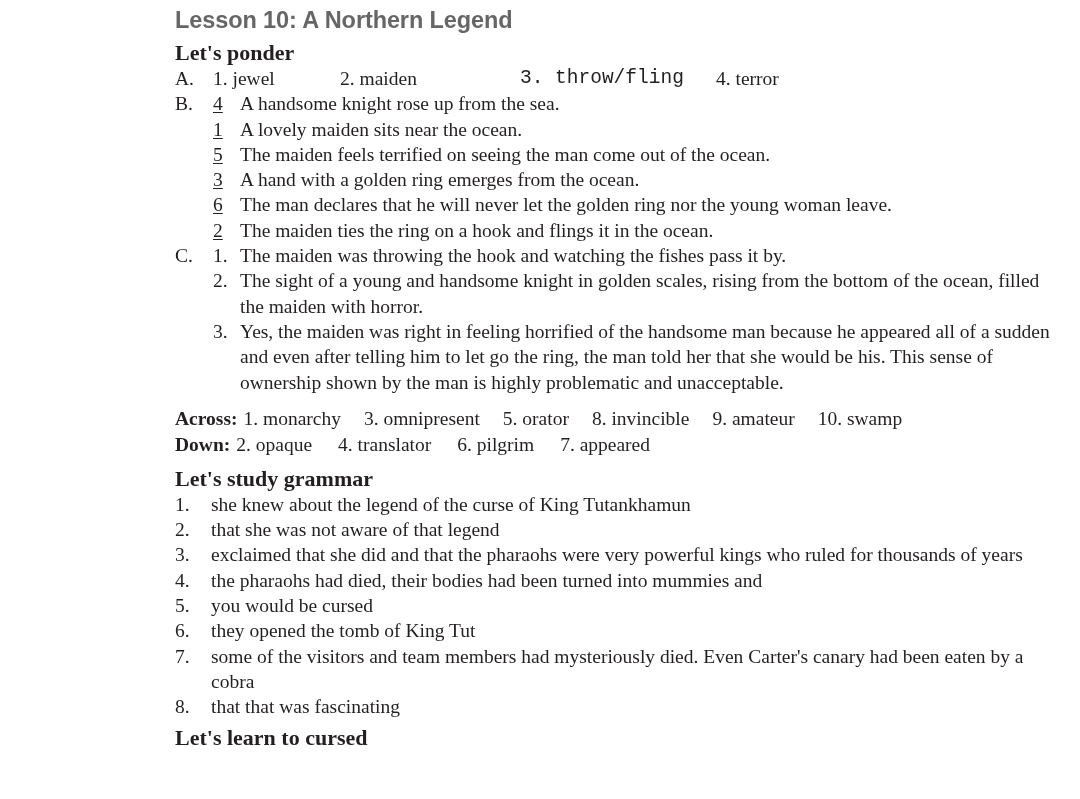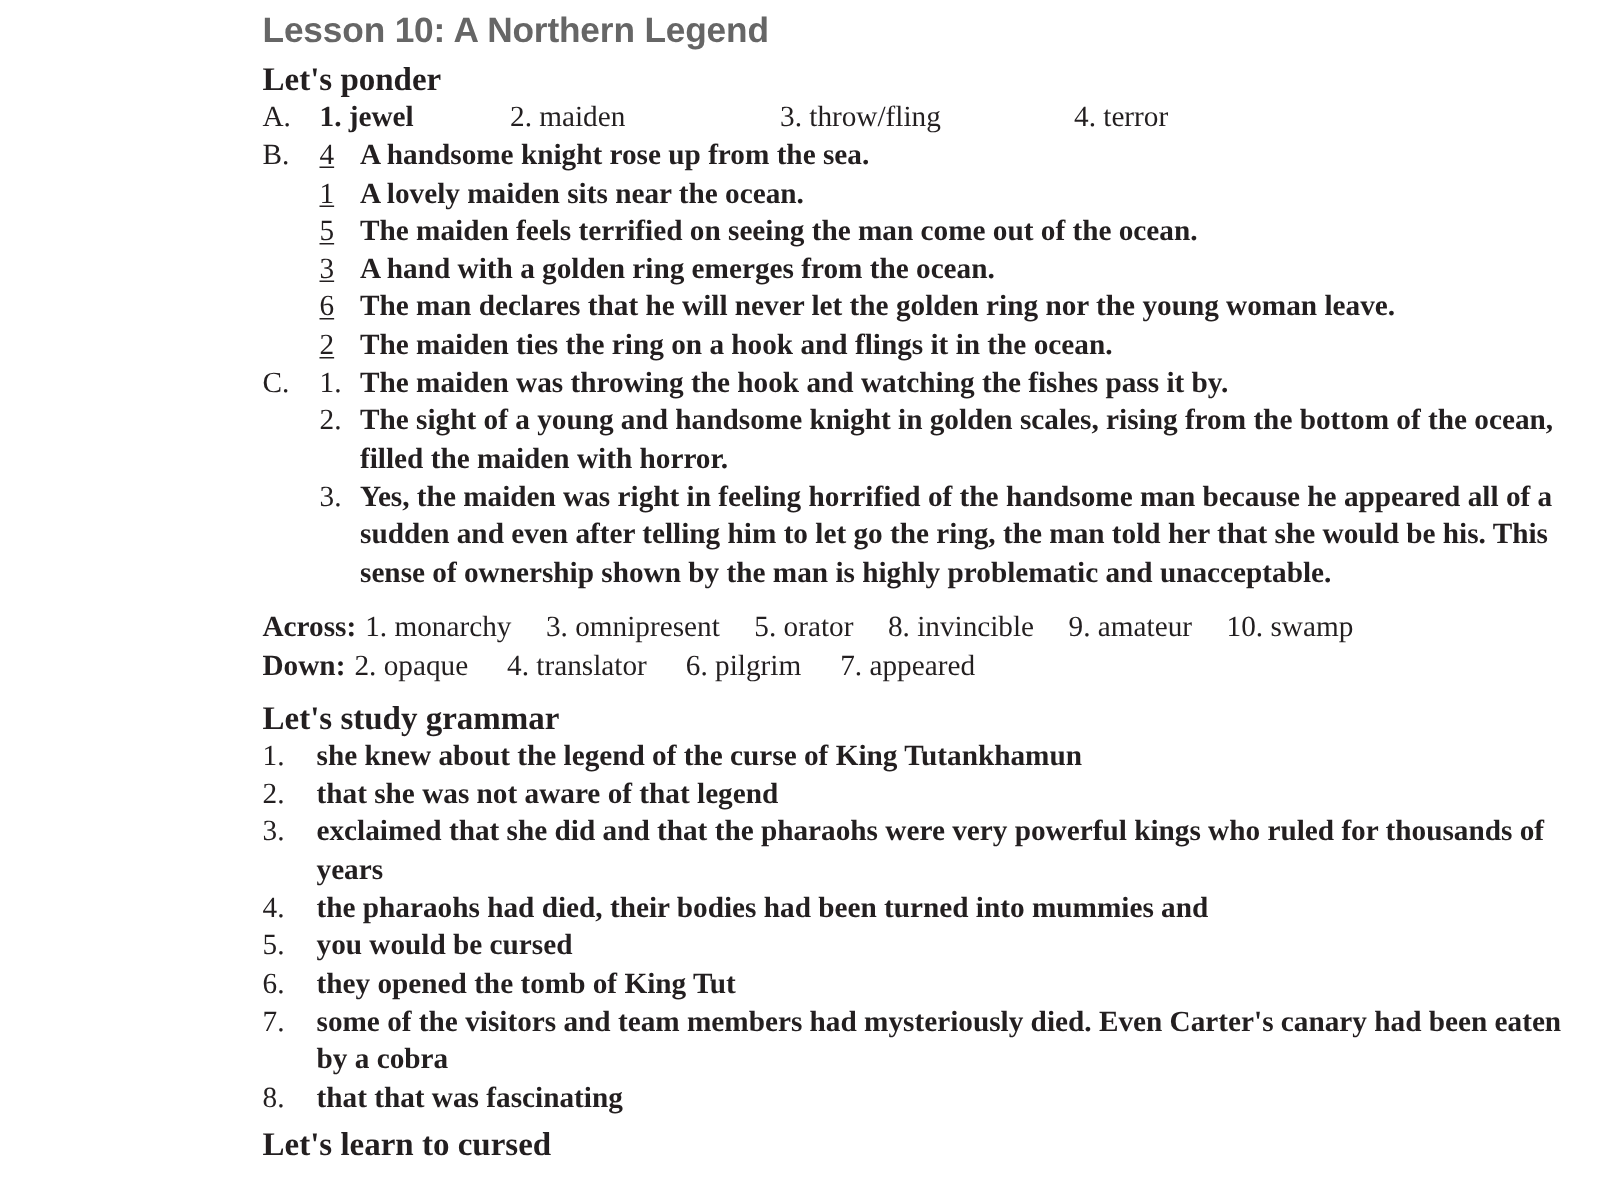--- a/index.html
+++ b/index.html
@@ -66,38 +66,37 @@
   .row .num {
     width: 27px;
     flex: 0 0 27px;
   }
   .row .num-wide {
     width: 36px;
     flex: 0 0 36px;
   }
   .row .body {
     flex: 1 1 auto;
-    font-weight: bold;
   }
   .underline-num {
     text-decoration: underline;
     text-underline-offset: 2px;
   }
 
   
   .a-list {
     display: flex;
     flex: 1 1 auto;
   }
   .a-list .a-item {
     white-space: nowrap;
   }
-  .a-item-0 { flex: 0 0 127px; font-weight: bold; }
+  .a-item-0 { flex: 0 0 127px; }
   .a-item-1 { flex: 0 0 180px; }
-  .a-item-2 { flex: 0 0 196px; }
+  .a-item-2 { flex: 0 0 196px; font-family: Liberation Mono, monospace; }
   .a-item-3 { flex: 0 0 auto; }
 
   
   .cw-row {
     font-size: 19.5px;
     line-height: 26px;
     white-space: nowrap;
   }
   .cw-row .cw-label {
     font-weight: bold;

